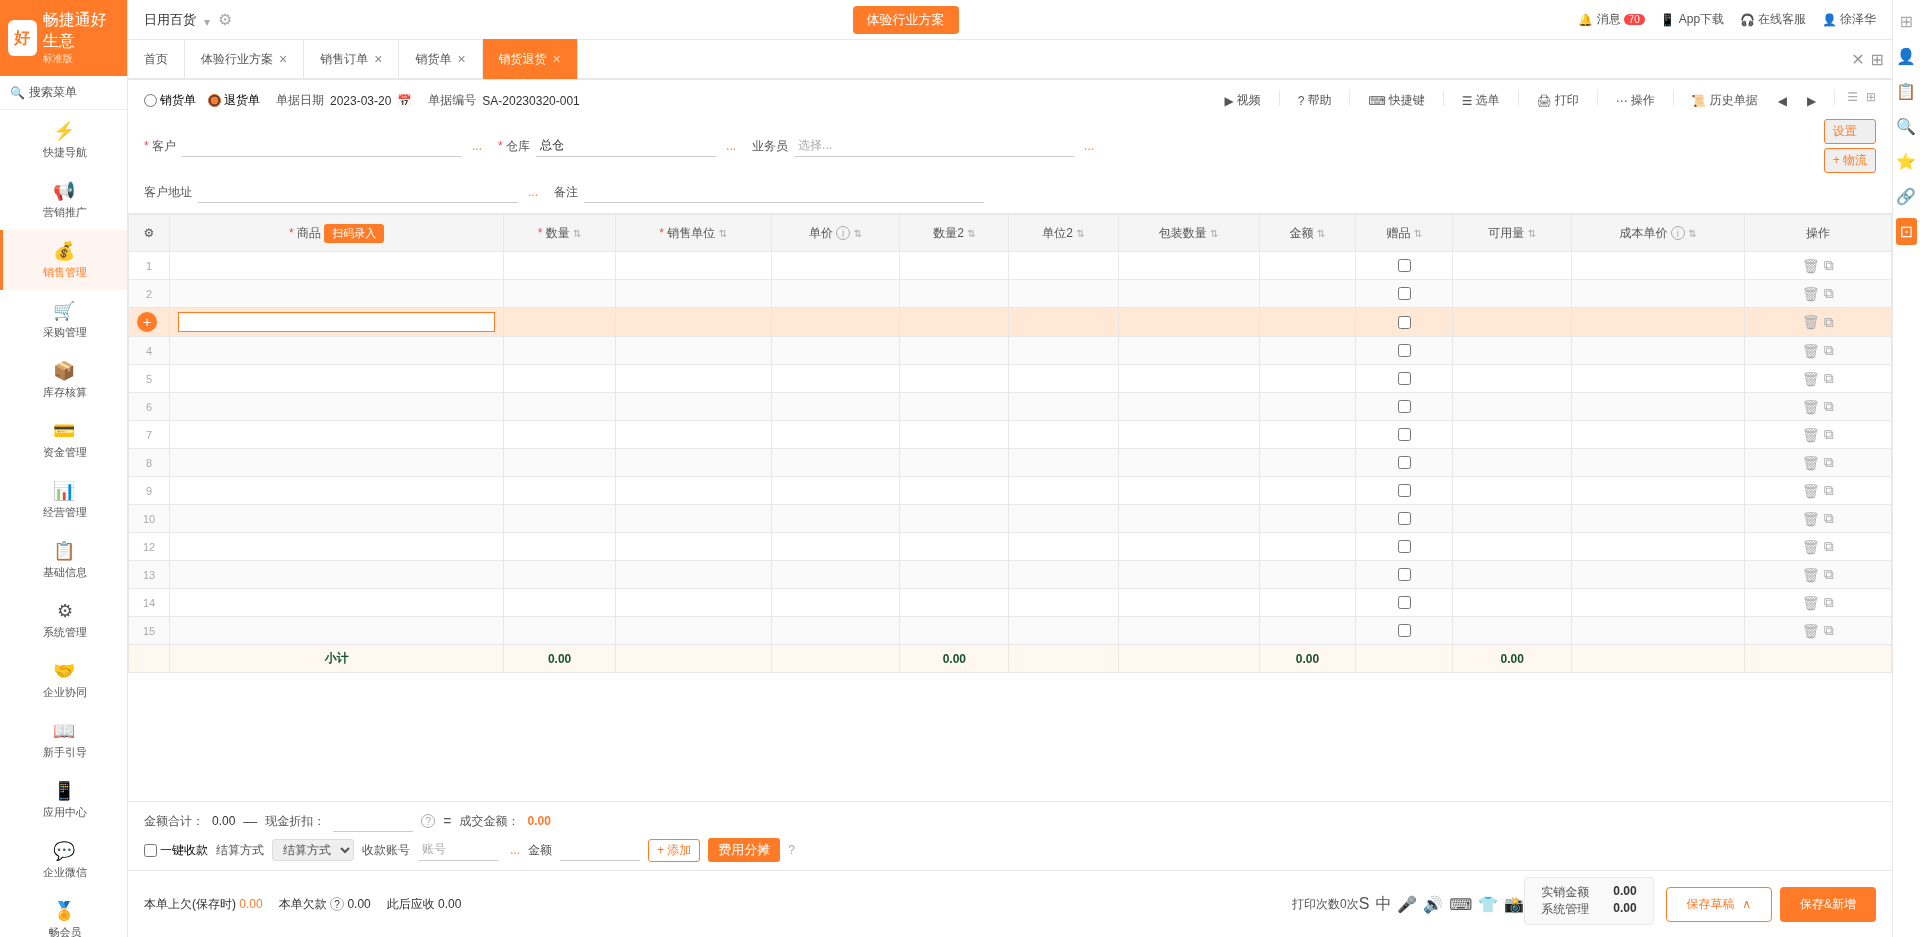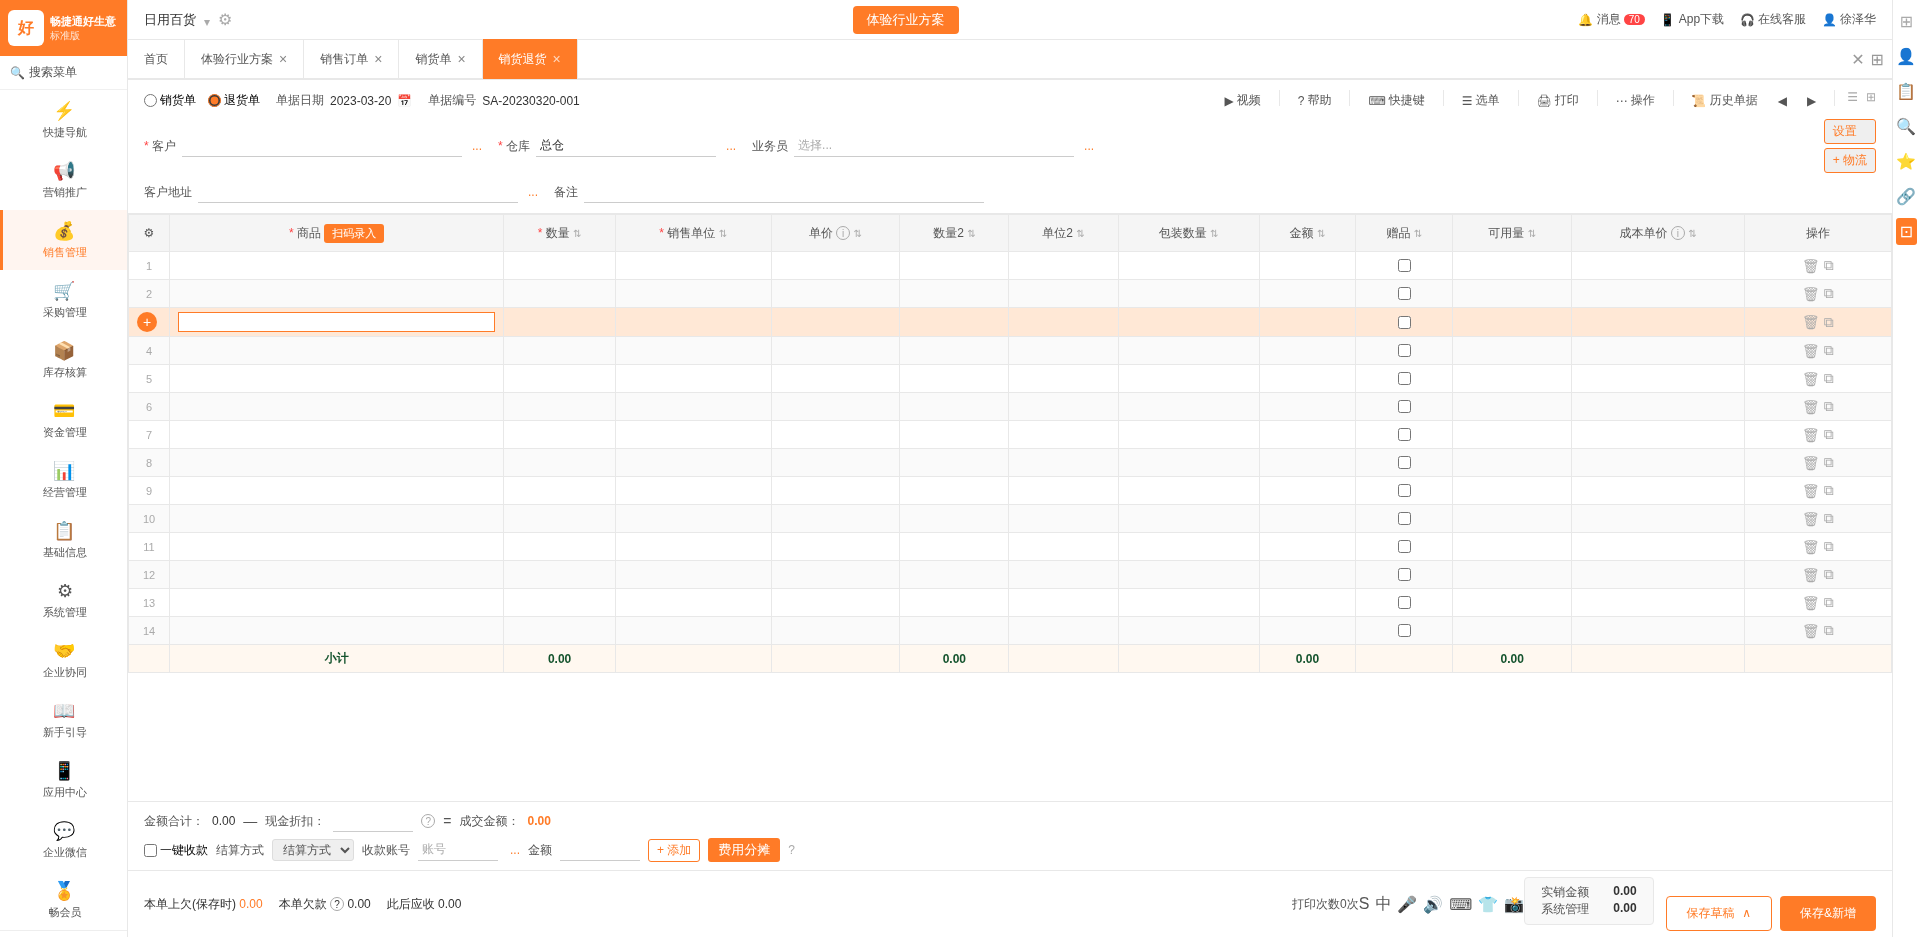--- a/index.html
+++ b/index.html
@@ -128,21 +128,21 @@
     ::-webkit-scrollbar-track { background: #f1f1f1; }
     ::-webkit-scrollbar-thumb { background: #ccc; border-radius: 3px; }
   </style>
 </head>
 <body>
 
 <div id="sidebar">
   <div id="logo-area">
     <div id="logo-icon">好</div>
     <div>
-      <div style="font-size:11px;color:#fff;font-weight:bold;">畅捷通好生意</div>
+      <div style="font-size:16px;color:#fff;font-weight:normal;">畅捷通好生意</div>
       <div style="font-size:10px;color:rgba(255,255,255,0.8);">标准版</div>
     </div>
   </div>
   <div class="sidebar-search">
     <span>🔍</span>
     <span style="color:#555;font-size:12px;">搜索菜单</span>
   </div>
   <div class="sidebar-item">
     <span class="icon">⚡</span>
     <span class="label">快捷导航</span>
@@ -670,44 +670,20 @@
               <td></td>
               <td></td>
               <td>
                 <div class="action-icons">
                   <span class="action-icon">🗑</span>
                   <span class="action-icon">⧉</span>
                 </div>
               </td>
             </tr>
           <tr>
-              <td><span class="row-num">11</span></td>
-              <td></td>
-              <td></td>
-              <td></td>
-              <td></td>
-              <td></td>
-              <td></td>
-              <td></td>
-              <td></td>
-              <td>
-                <div class="checkbox-cell">
-                  <input type="checkbox" style="">
-                </div>
-              </td>
-              <td></td>
-              <td></td>
-              <td>
-                <div class="action-icons">
-                  <span class="action-icon">🗑</span>
-                  <span class="action-icon">⧉</span>
-                </div>
-              </td>
-            </tr>
-          <tr>
               <td><span class="row-num">12</span></td>
               <td></td>
               <td></td>
               <td></td>
               <td></td>
               <td></td>
               <td></td>
               <td></td>
               <td></td>
               <td>
@@ -743,20 +719,44 @@
               <td></td>
               <td>
                 <div class="action-icons">
                   <span class="action-icon">🗑</span>
                   <span class="action-icon">⧉</span>
                 </div>
               </td>
             </tr>
           <tr>
               <td><span class="row-num">14</span></td>
+              <td></td>
+              <td></td>
+              <td></td>
+              <td></td>
+              <td></td>
+              <td></td>
+              <td></td>
+              <td></td>
+              <td>
+                <div class="checkbox-cell">
+                  <input type="checkbox" style="">
+                </div>
+              </td>
+              <td></td>
+              <td></td>
+              <td>
+                <div class="action-icons">
+                  <span class="action-icon">🗑</span>
+                  <span class="action-icon">⧉</span>
+                </div>
+              </td>
+            </tr>
+          <tr>
+              <td><span class="row-num">15</span></td>
               <td></td>
               <td></td>
               <td></td>
               <td></td>
               <td></td>
               <td></td>
               <td></td>
               <td></td>
               <td>
                 <div class="checkbox-cell">
@@ -849,21 +849,21 @@
       </div>
       <div class="bottom-tools">
         <span class="bottom-tool-icon">S</span>
         <span class="bottom-tool-icon">中</span>
         <span class="bottom-tool-icon">🎤</span>
         <span class="bottom-tool-icon">🔊</span>
         <span class="bottom-tool-icon">⌨</span>
         <span class="bottom-tool-icon">👕</span>
         <span class="bottom-tool-icon">📸</span>
       </div>
-      <div id="save-area" style="flex-direction:row; gap:12px; align-items:flex-end; padding-right:0; margin-left: auto;">
+      <div id="save-area" style="flex-direction:row; gap:12px; align-items:center; padding-right:0; margin-left: auto;">
         <div class="save-amounts">
           <div class="save-amount-row">
             <span>实销金额</span>
             <span class="val">0.00</span>
           </div>
           <div class="save-amount-row">
             <span>系统管理</span>
             <span class="val">0.00</span>
           </div>
         </div>

